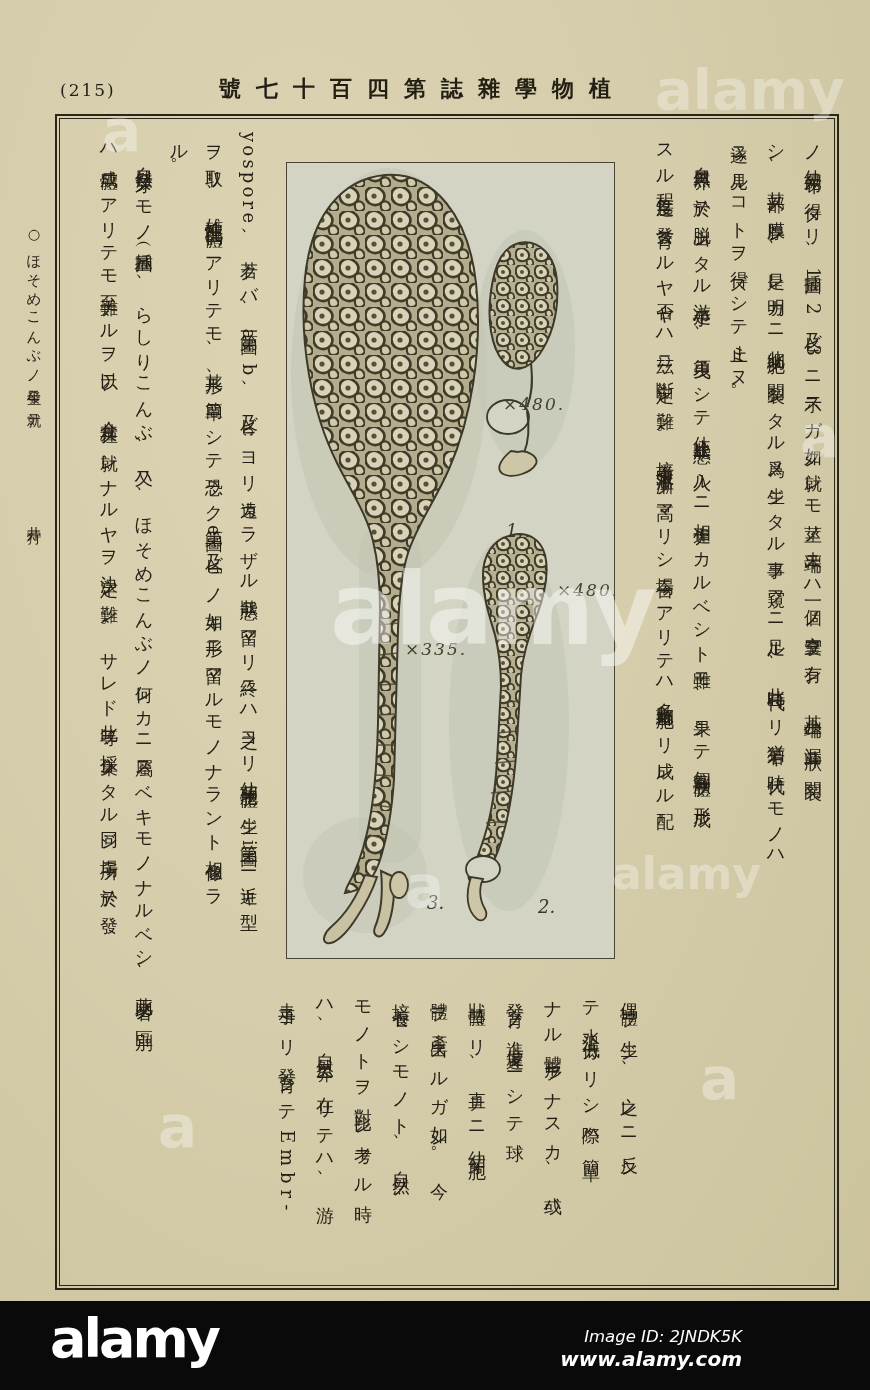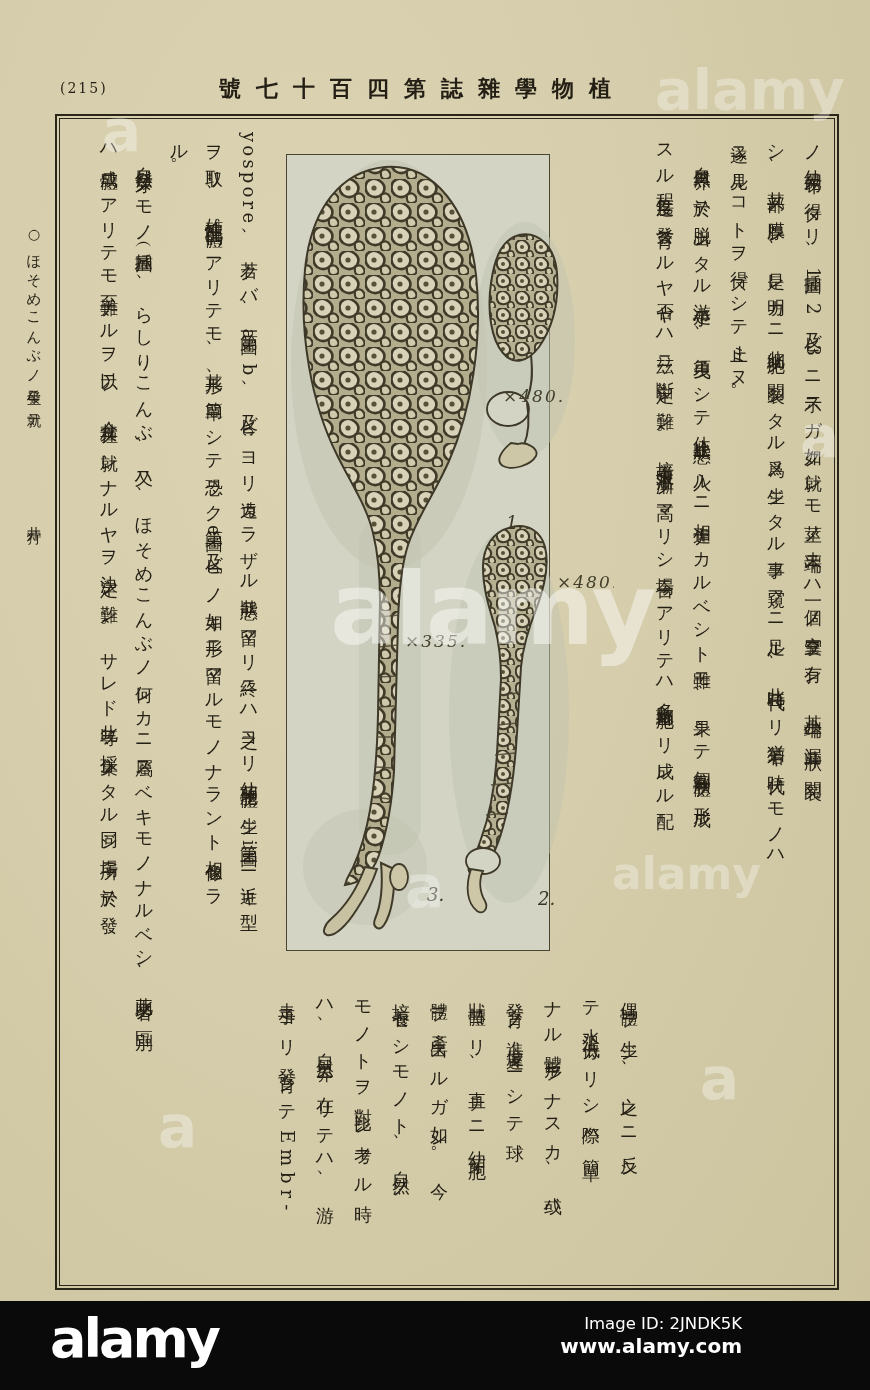--- a/index.html
+++ b/index.html
@@ -2,21 +2,21 @@
 <html><head>
 <meta charset="utf-8">
 <style>
   html,body{margin:0;padding:0;background:#888;}
   .page{
     position:relative;width:870px;height:1390px;overflow:hidden;
     background:radial-gradient(ellipse at 35% 25%, #dbd3b2 0%, #d5cdab 45%, #cbc29d 100%);
     font-family:"DejaVu Serif", serif;color:#241f15;
   }
   
-  .header-num{position:absolute;left:60px;top:80px;font-size:14px;letter-spacing:2px;}
+  .header-num{position:absolute;left:60px;top:80px;font-size:17px;letter-spacing:2px;}
   .header-title{position:absolute;left:0;right:40px;top:74px;text-align:center;
     font-size:22px;font-weight:bold;letter-spacing:15px;text-indent:15px;}
   
   .frame{position:absolute;left:55px;top:114px;width:780px;height:1172px;
     border:2.5px solid #2b261a;}
   .frame-inner{position:absolute;left:2px;top:2px;right:2px;bottom:2px;border:1px solid #2b261a;}
   
   .vcol-group{position:absolute;writing-mode:vertical-rl;text-orientation:mixed;}
   .vcol{height:100%;}
   .text-right{top:132px;right:38px;height:1146px;}
@@ -25,37 +25,37 @@
   .text-bottom .vcol{font-size:18px;letter-spacing:6px;line-height:38px;}
   .text-left{top:132px;left:92px;height:1146px;}
   .text-left .vcol{font-size:18px;letter-spacing:3.2px;line-height:35px;}
   .indent{text-indent:20px;}
   
   .margin-note{position:absolute;left:24px;top:226px;height:320px;writing-mode:vertical-rl;
     font-size:14.5px;letter-spacing:2.5px;}
   .margin-author{position:absolute;left:24px;top:515px;height:80px;writing-mode:vertical-rl;
     font-size:14.5px;letter-spacing:3px;}
   
-  .plate{position:absolute;left:286px;top:154px;width:264px;height:797px;
+  .plate{position:absolute;left:286px;top:162px;width:329px;height:797px;
     background:#d3d4c4;border:1px solid #4a4433;box-sizing:border-box;}
   .figlabel{font-family:"DejaVu Serif",serif;font-style:italic;font-size:17px;
     fill:#44402c;letter-spacing:2px;}
   .fignum{font-family:"DejaVu Serif",serif;font-style:italic;font-size:18px;fill:#3a3524;}
   
   .wm{position:absolute;color:rgba(255,255,255,0.42);font-family:"DejaVu Sans",sans-serif;
     font-weight:bold;pointer-events:none;line-height:1;}
   .wm-center{left:330px;top:560px;font-size:100px;letter-spacing:-3px;color:rgba(255,255,255,0.45);}
   .wm-tr{left:655px;top:62px;font-size:56px;color:rgba(255,255,255,0.32);}
   .wm-mid{left:612px;top:852px;font-size:44px;color:rgba(255,255,255,0.32);}
   .wm-a{font-size:58px;color:rgba(255,255,255,0.35);}
   
   .bar{position:absolute;left:0;top:1301px;width:870px;height:89px;background:#0a0a0a;
     color:#fff;font-family:"DejaVu Sans",sans-serif;}
   .bar-logo{position:absolute;left:50px;top:6px;font-size:54px;font-weight:bold;letter-spacing:-3px;}
-  .bar-right{position:absolute;right:128px;top:13px;text-align:right;}
+  .bar-right{position:absolute;right:128px;top:26px;text-align:right;font-style:italic;}
   .bar-id{font-size:16.5px;}
   .bar-site{font-size:20px;font-weight:bold;margin-top:1px;}
 </style>
 </head>
 <body>
 
 <div class="page">
 
   <div class="header-num">(215)</div>
   <div class="header-title">號七十百四第誌雜學物植</div>

